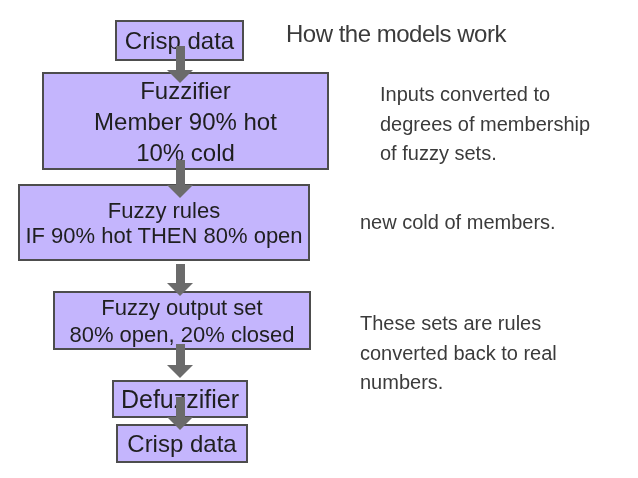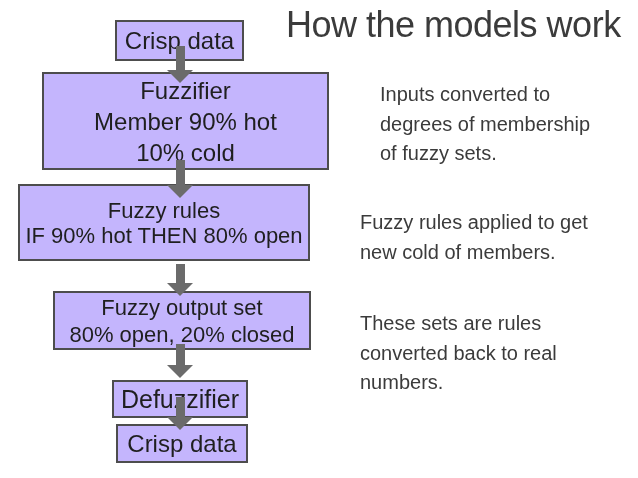--- a/index.html
+++ b/index.html
@@ -28,22 +28,22 @@
     position:absolute;left:8.5px;top:0;width:9px;height:calc(100% - 13px);
     background:#6b6b6b;
   }
   .arrow .head{
     position:absolute;left:0;bottom:0;width:0;height:0;
     border-left:13px solid transparent;
     border-right:13px solid transparent;
     border-top:13px solid #6b6b6b;
   }
   #slide-title{
-    position:absolute;left:286px;top:4px;width:340px;
-    font-size:36px;color:#3b3b3b;letter-spacing:-0.5px;
+    position:absolute;left:286px;top:20px;width:340px;
+    font-size:24px;color:#3b3b3b;letter-spacing:-0.5px;
     white-space:nowrap;
   }
   .annotation{
     position:absolute;left:360px;width:270px;
     font-size:20px;line-height:29.5px;color:#3b3b3b;
   }
   
   #box-crisp-top {left:115px;top:20px;width:129px;height:41px;font-size:24px;}
   #box-fuzzifier {left:42px;top:72px;width:287px;height:98px;font-size:24px;line-height:31px;}
   #box-rules     {left:18px;top:184px;width:292px;height:77px;font-size:22px;line-height:25px;}
@@ -117,21 +117,20 @@
     <div class="head"></div>
   </div>
 
   <div class="annotation" id="annotation-0">
     <div>Inputs converted to</div>
     <div>degrees of membership</div>
     <div>of fuzzy sets.</div>
   </div>
 
   <div class="annotation" id="annotation-1">
-    <div>Fuzzy rules applied to get</div>
     <div>new cold of members.</div>
   </div>
 
   <div class="annotation" id="annotation-2">
     <div>These sets are rules</div>
     <div>converted back to real</div>
     <div>numbers.</div>
   </div>
 
 </div>

